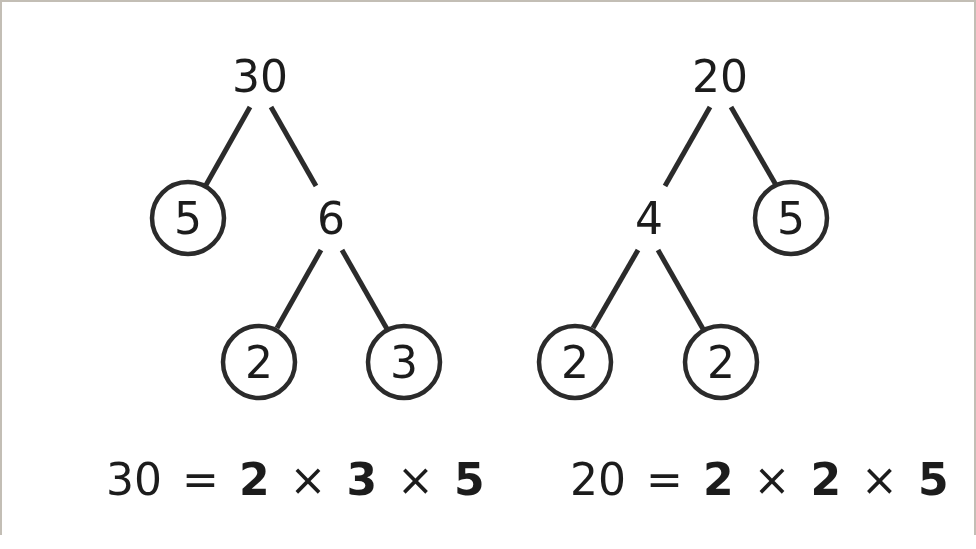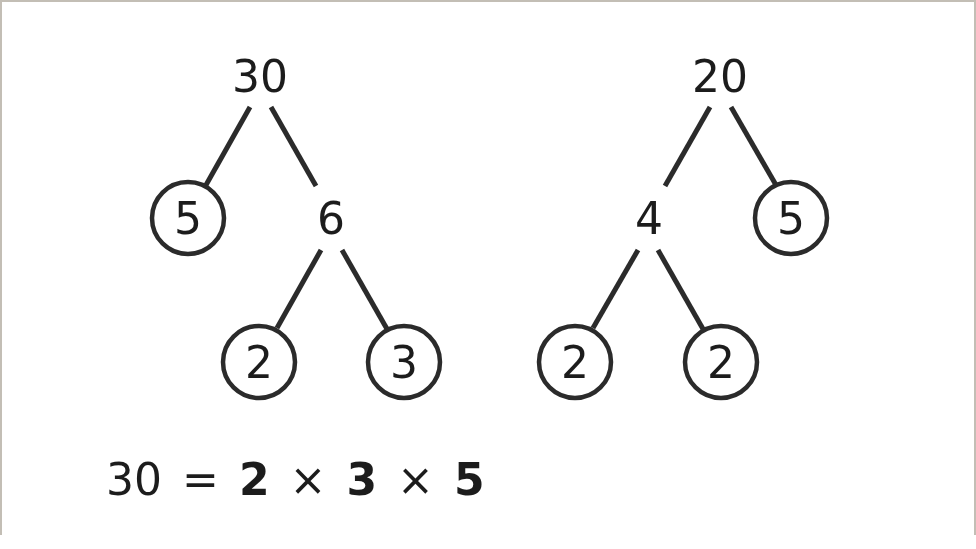--- a/index.html
+++ b/index.html
@@ -82,14 +82,23 @@
   <div class="equation" style="left:104px;">
     <span>30</span>
     <span class="op">=</span>
     <span class="b">2</span>
     <span class="op">×</span>
     <span class="b">3</span>
     <span class="op">×</span>
     <span class="b">5</span>
   </div>
 
+  <div class="equation" style="left:568px;">
+    <span>20</span>
+    <span class="op">=</span>
+    <span class="b">2</span>
+    <span class="op">×</span>
+    <span class="b">2</span>
+    <span class="op">×</span>
+    <span class="b">5</span>
+  </div>
 
 </div>
 
 </body></html>

